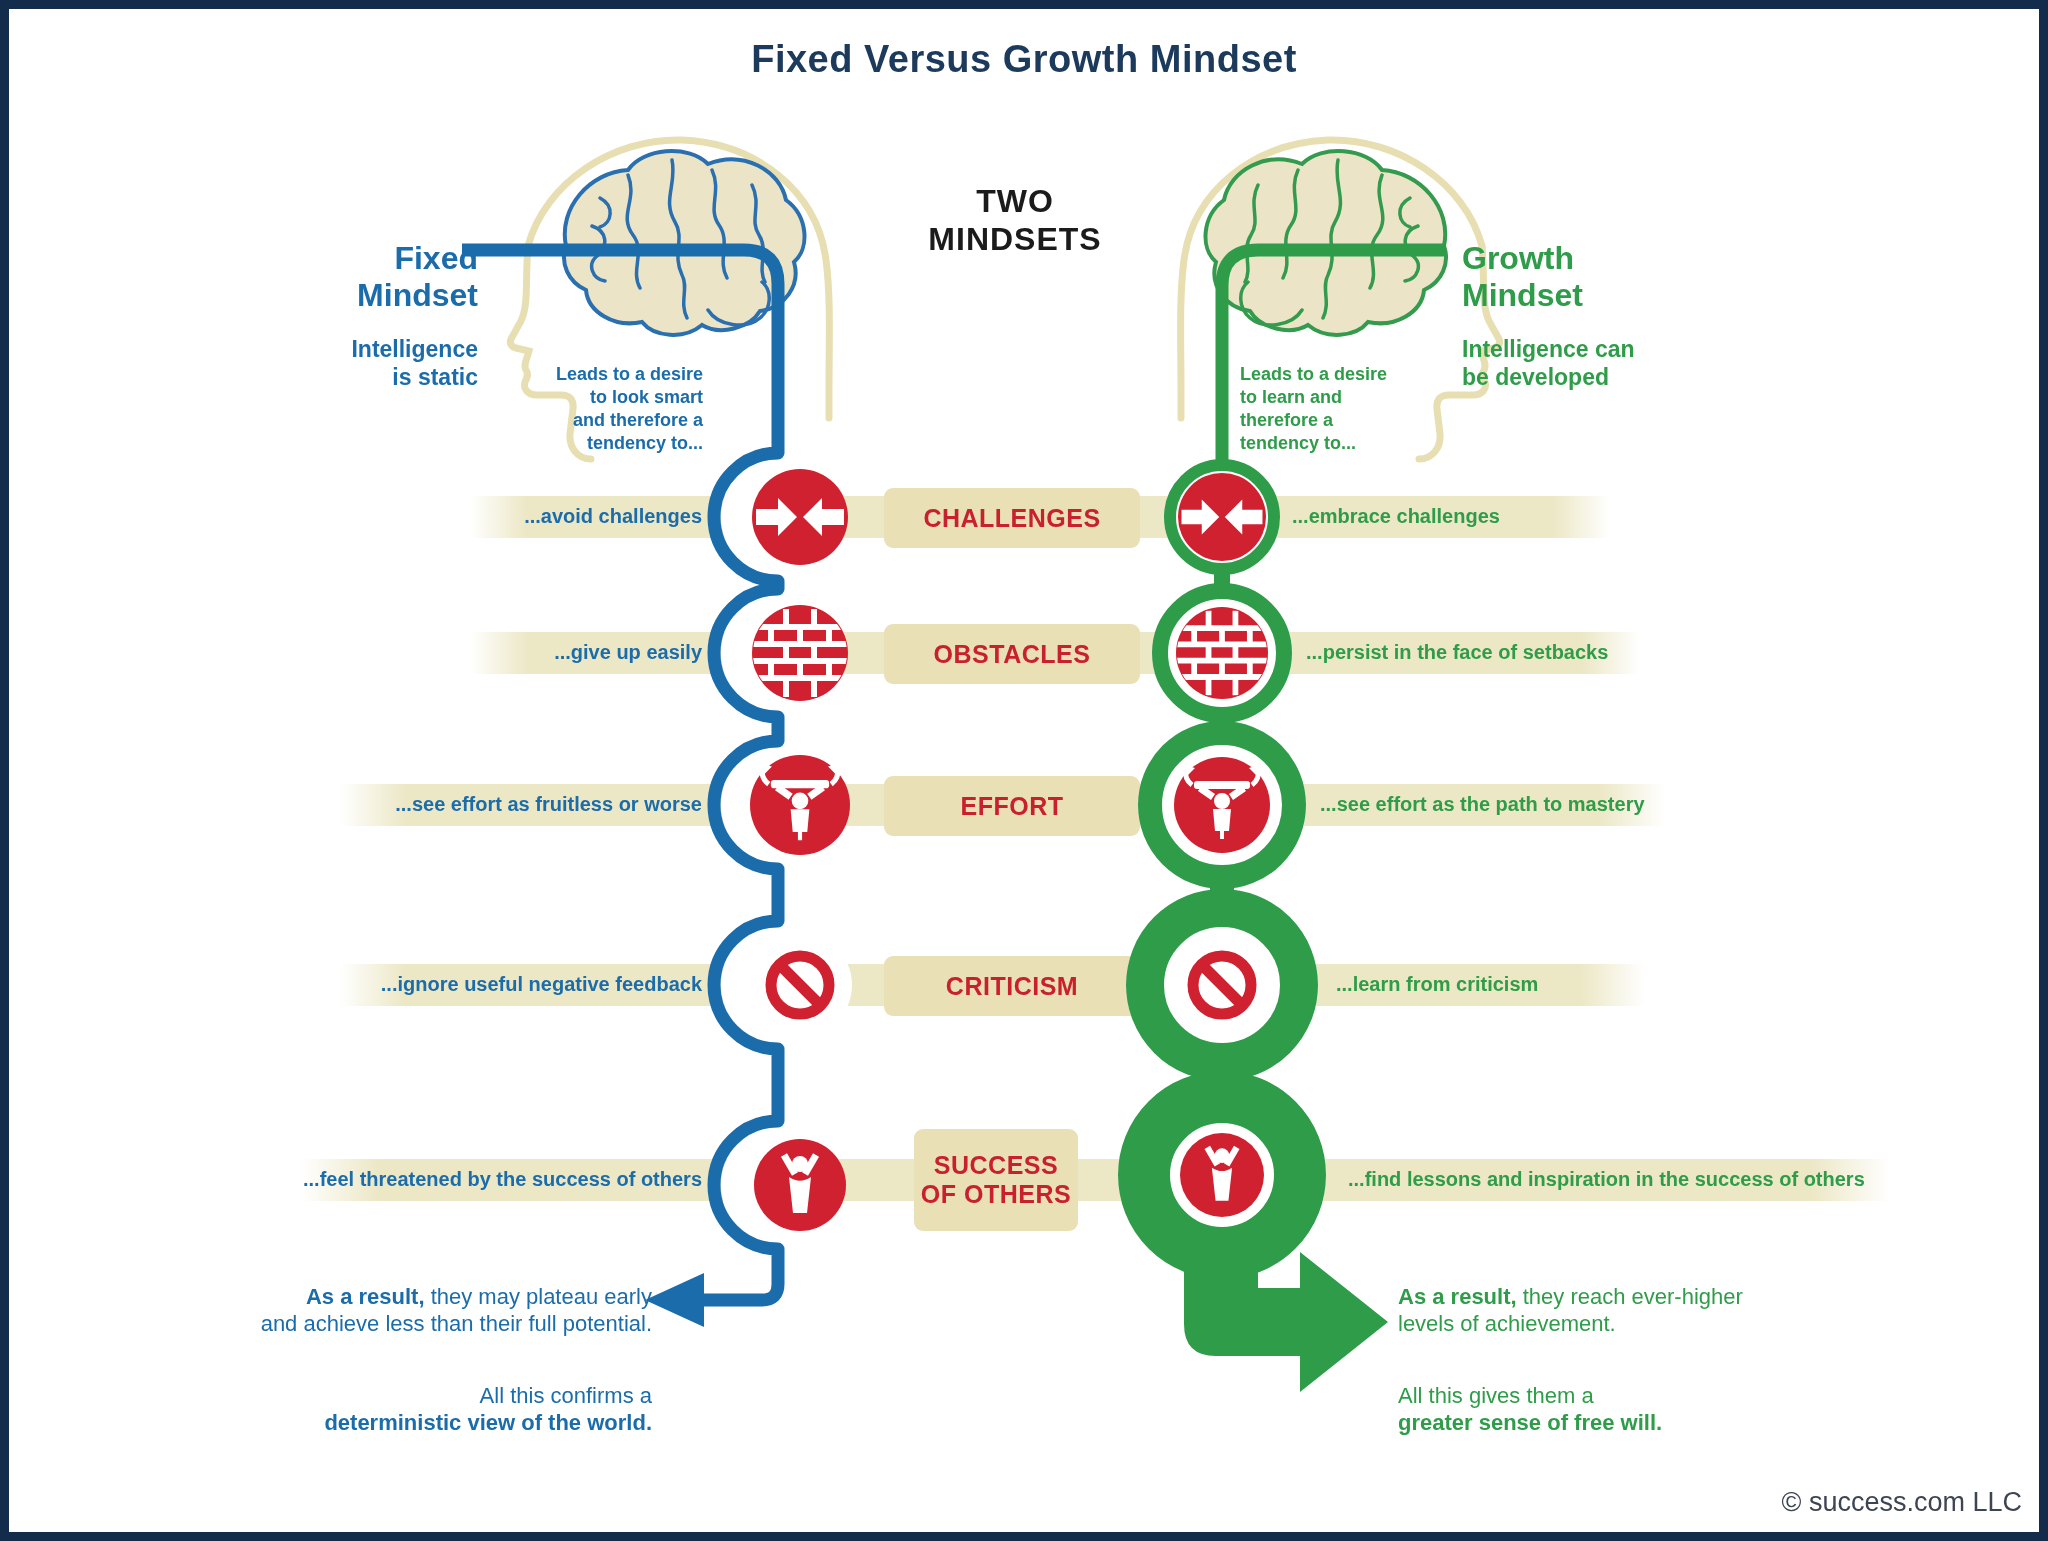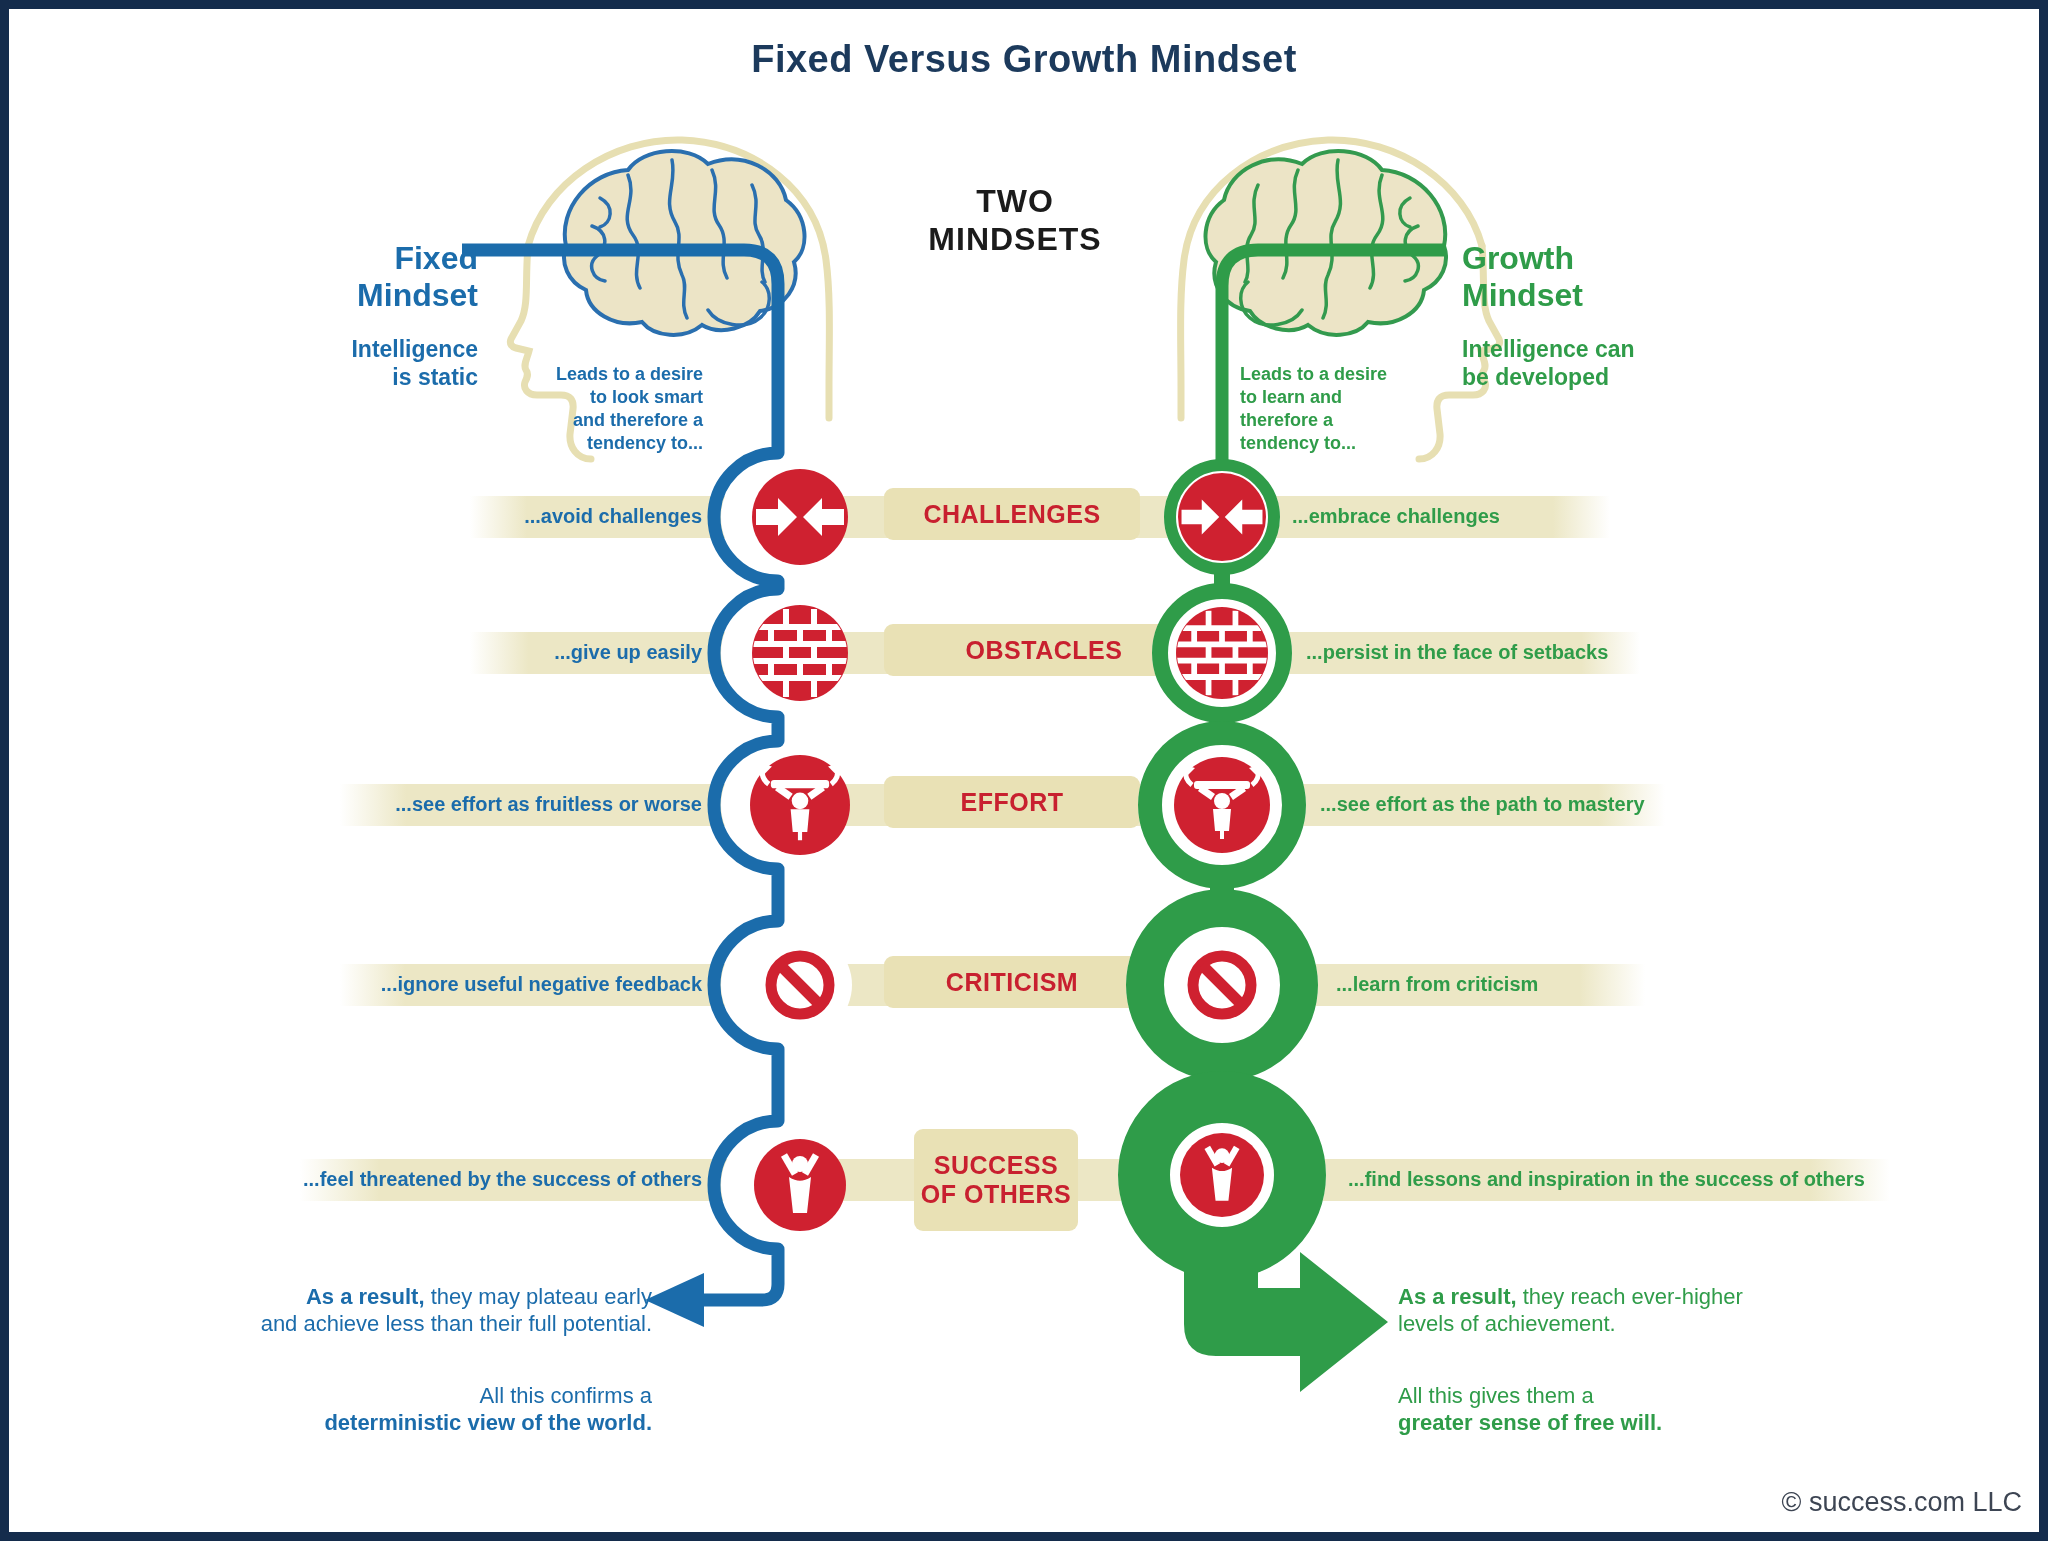--- a/index.html
+++ b/index.html
@@ -16,21 +16,21 @@
     font-weight:bold;color:#1b1b1b;letter-spacing:1px;}
   .mindset-name{font-size:32px;line-height:37px;font-weight:bold;}
   .mindset-sub{font-size:23px;line-height:28px;font-weight:bold;margin-top:3px;}
   .fixed-col{right:1570px;top:222px;text-align:right;color:#1b6cab;}
   .growth-col{left:1462px;top:222px;text-align:left;color:#2f9c49;}
   .desire{font-size:18px;line-height:23px;font-weight:bold;top:363px;}
   .desire-fixed{right:1345px;text-align:right;color:#1b6cab;}
   .desire-growth{left:1240px;text-align:left;color:#2f9c49;}
   .bar{position:absolute;z-index:1;height:42px;
     background:linear-gradient(90deg,rgba(236,231,197,0),#ece7c5 5%,#ece7c5 95%,rgba(236,231,197,0));}
-  .chip{position:absolute;z-index:1;width:256px;height:52px;background:#e9e1b5;border-radius:9px;
+  .chip{position:absolute;z-index:1;width:256px;height:60px;background:#e9e1b5;border-radius:9px;
     display:flex;align-items:center;justify-content:center;}
   .chip-label{font-size:25px;font-weight:bold;color:#c8202f;letter-spacing:.5px;text-align:center;
     white-space:pre-line;line-height:29px;}
   .side-item{position:absolute;z-index:3;font-size:20px;font-weight:bold;white-space:nowrap;}
   .fixed-item{right:1346px;text-align:center;color:#1b6cab;}
   .growth-item{text-align:left;color:#2f9c49;}
   .result{font-size:22px;line-height:27px;top:1256px;}
   .result p{margin:0 0 18px 0;}
   .result-fixed{right:1396px;text-align:right;color:#1b6cab;}
   .result-growth{left:1398px;text-align:left;color:#2f9c49;}
@@ -44,21 +44,21 @@
 
   <div class="bar" style="left:470px;top:496px;width:1140px;"></div>
   <div class="bar" style="left:470px;top:632px;width:1170px;"></div>
   <div class="bar" style="left:340px;top:784px;width:1325px;"></div>
   <div class="bar" style="left:340px;top:964px;width:1305px;"></div>
   <div class="bar" style="left:300px;top:1159px;width:1590px;"></div>
 
   <div class="chip" style="left:884px;top:488px;">
     <div class="chip-label">CHALLENGES</div>
     </div>
-  <div class="chip" style="left:884px;top:624px;padding-left:32px;">
+  <div class="chip" style="left:884px;top:624px;">
     <div class="chip-label">OBSTACLES</div>
     </div>
   <div class="chip" style="left:884px;top:776px;">
     <div class="chip-label">EFFORT</div>
     </div>
   <div class="chip" style="left:884px;top:956px;">
     <div class="chip-label">CRITICISM</div>
     </div>
   <div class="chip" style="left:914px;top:1129px;width:164px;height:102px;">
     <div class="chip-label">SUCCESS

